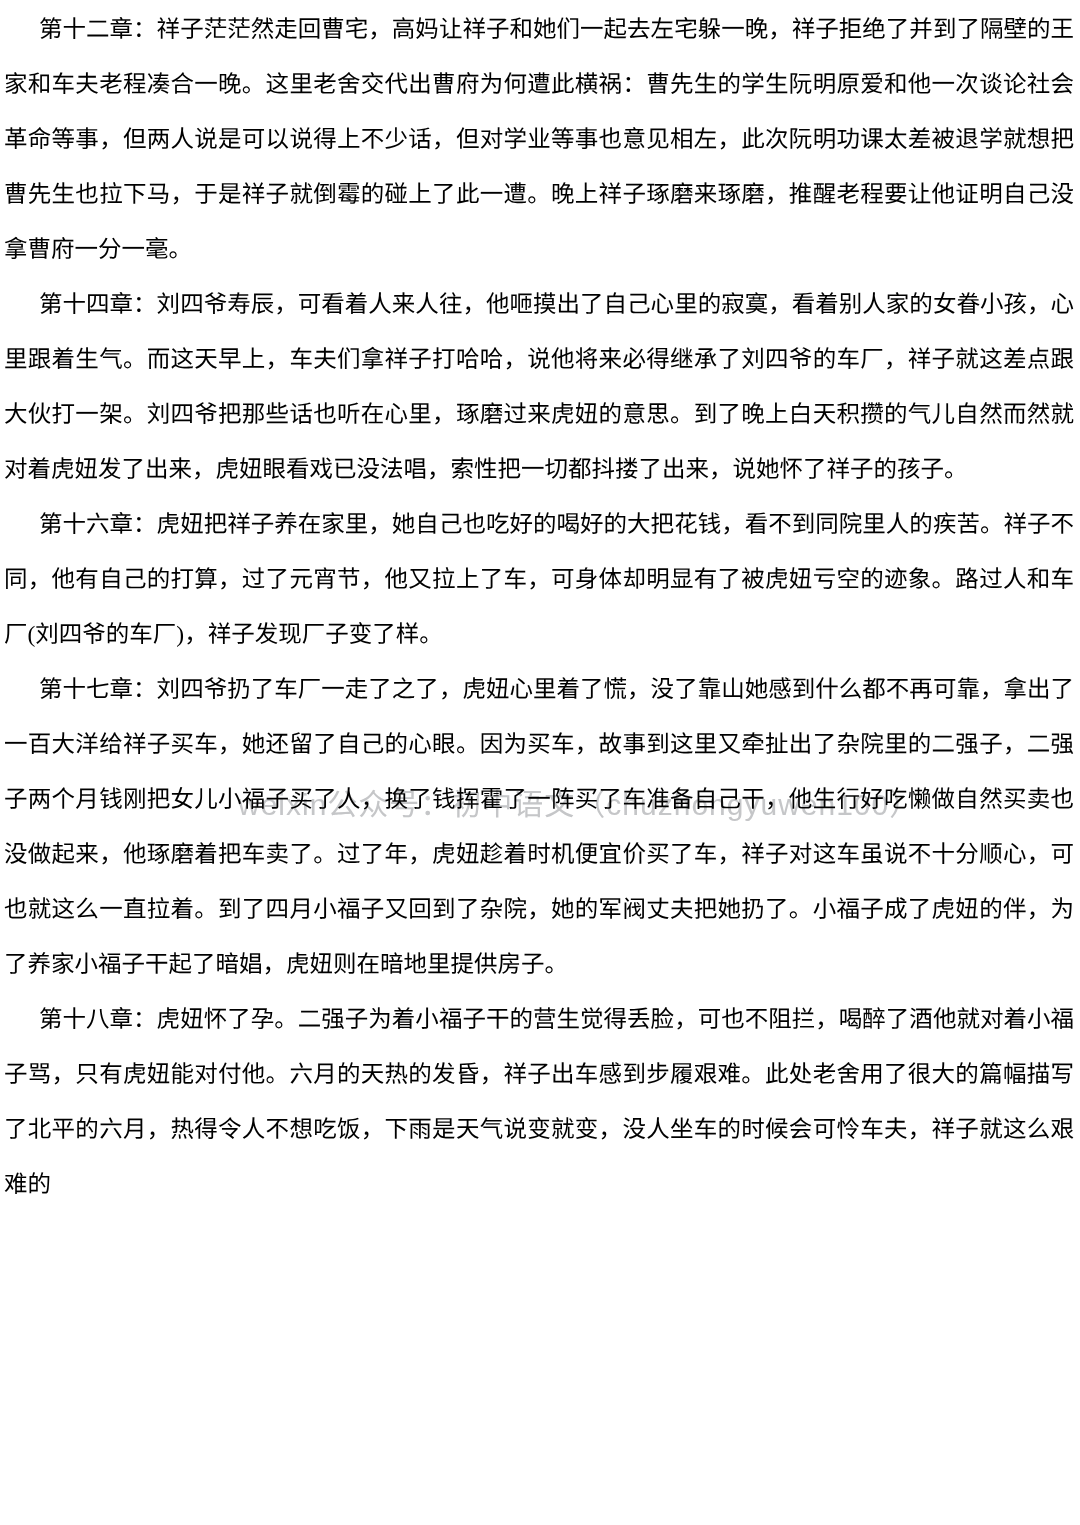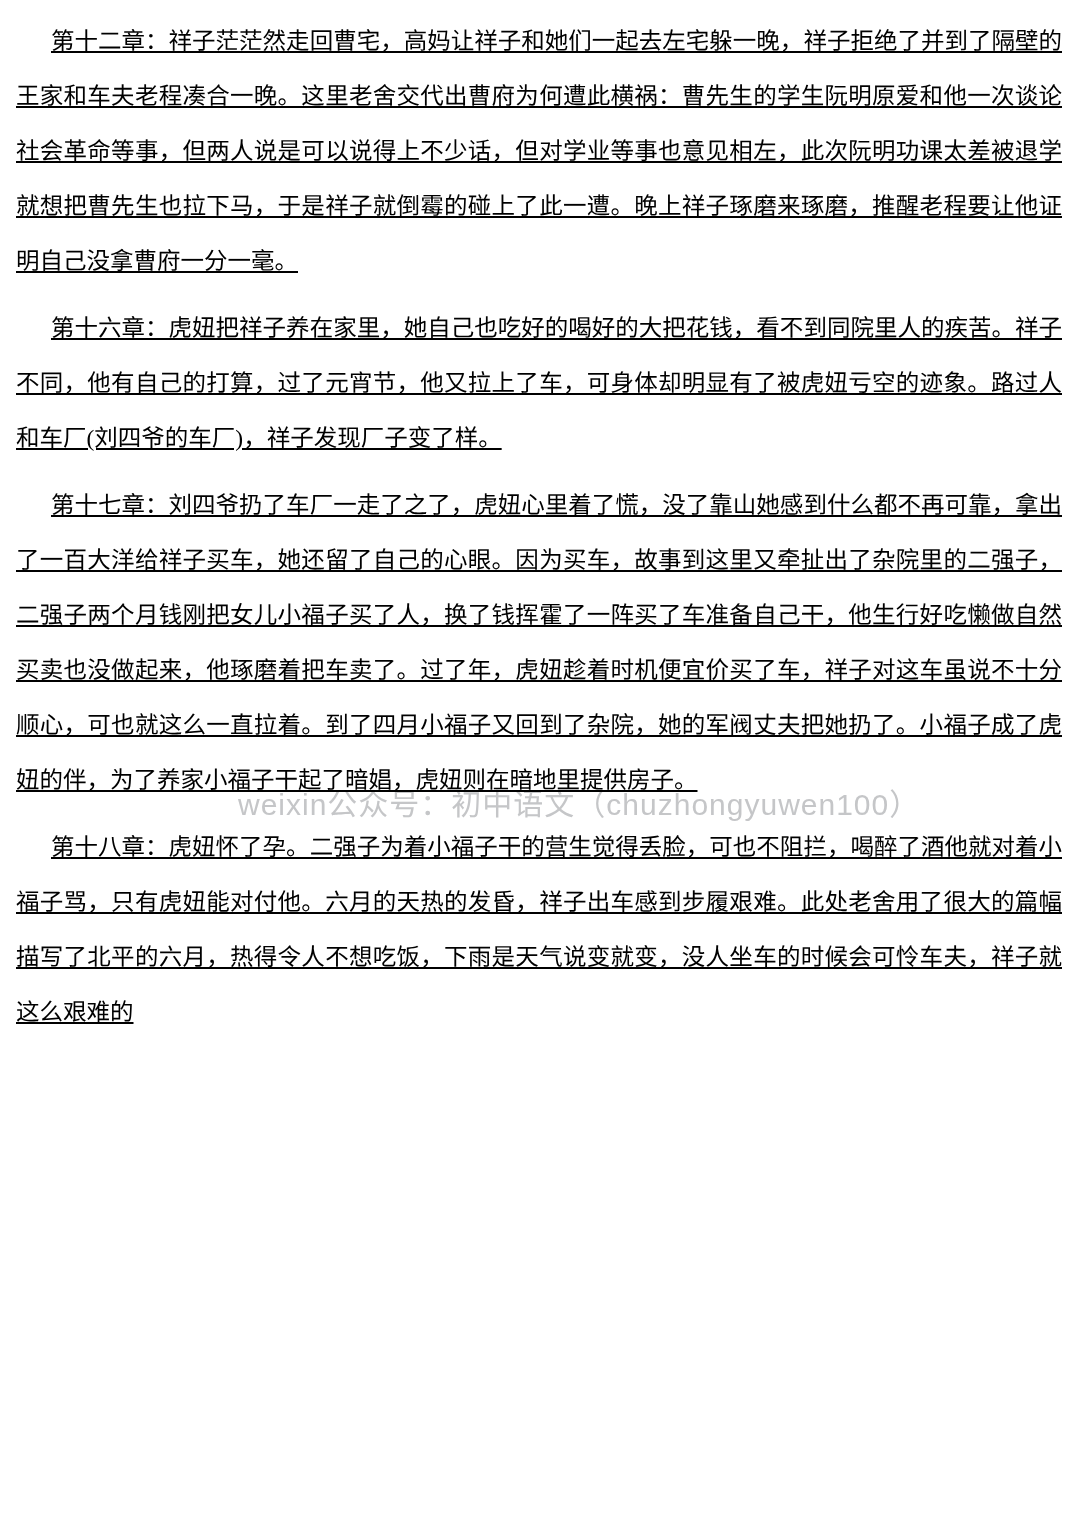--- a/index.html
+++ b/index.html
@@ -31,31 +31,31 @@
     position: relative;
     z-index: 1;
     padding: 2px 6px 0 4px;
     color: #000000;
     font-size: 23.5px;
     line-height: 55px;
     text-align: justify;
     text-justify: inter-character;
   }
   .content p.para {
-    margin: 12px;
+    margin: 0;
     padding: 0;
     text-indent: 35px;
     word-break: break-all;
-    text-decoration: underline;
   }
 </style>
 </head>
 <body>
 
 <div class="page" style="background: rgb(255, 255, 255);">
   <div class="watermark" style="color: rgb(197, 198, 200);">weixin公众号：初中语文（chuzhongyuwen100）</div>
   <div class="content" style="color: rgb(0, 0, 0);">
       <p class="para">第十二章：祥子茫茫然走回曹宅，高妈让祥子和她们一起去左宅躲一晚，祥子拒绝了并到了隔壁的王家和车夫老程凑合一晚。这里老舍交代出曹府为何遭此横祸：曹先生的学生阮明原爱和他一次谈论社会革命等事，但两人说是可以说得上不少话，但对学业等事也意见相左，此次阮明功课太差被退学就想把曹先生也拉下马，于是祥子就倒霉的碰上了此一遭。晚上祥子琢磨来琢磨，推醒老程要让他证明自己没拿曹府一分一毫。</p>
+      <p class="para">第十四章：刘四爷寿辰，可看着人来人往，他咂摸出了自己心里的寂寞，看着别人家的女眷小孩，心里跟着生气。而这天早上，车夫们拿祥子打哈哈，说他将来必得继承了刘四爷的车厂，祥子就这差点跟大伙打一架。刘四爷把那些话也听在心里，琢磨过来虎妞的意思。到了晚上白天积攒的气儿自然而然就对着虎妞发了出来，虎妞眼看戏已没法唱，索性把一切都抖搂了出来，说她怀了祥子的孩子。</p>
       <p class="para">第十六章：虎妞把祥子养在家里，她自己也吃好的喝好的大把花钱，看不到同院里人的疾苦。祥子不同，他有自己的打算，过了元宵节，他又拉上了车，可身体却明显有了被虎妞亏空的迹象。路过人和车厂(刘四爷的车厂)，祥子发现厂子变了样。</p>
       <p class="para">第十七章：刘四爷扔了车厂一走了之了，虎妞心里着了慌，没了靠山她感到什么都不再可靠，拿出了一百大洋给祥子买车，她还留了自己的心眼。因为买车，故事到这里又牵扯出了杂院里的二强子，二强子两个月钱刚把女儿小福子买了人，换了钱挥霍了一阵买了车准备自己干，他生行好吃懒做自然买卖也没做起来，他琢磨着把车卖了。过了年，虎妞趁着时机便宜价买了车，祥子对这车虽说不十分顺心，可也就这么一直拉着。到了四月小福子又回到了杂院，她的军阀丈夫把她扔了。小福子成了虎妞的伴，为了养家小福子干起了暗娼，虎妞则在暗地里提供房子。</p>
       <p class="para">第十八章：虎妞怀了孕。二强子为着小福子干的营生觉得丢脸，可也不阻拦，喝醉了酒他就对着小福子骂，只有虎妞能对付他。六月的天热的发昏，祥子出车感到步履艰难。此处老舍用了很大的篇幅描写了北平的六月，热得令人不想吃饭，下雨是天气说变就变，没人坐车的时候会可怜车夫，祥子就这么艰难的</p>
     </div>
 </div>
 
 </body></html>

